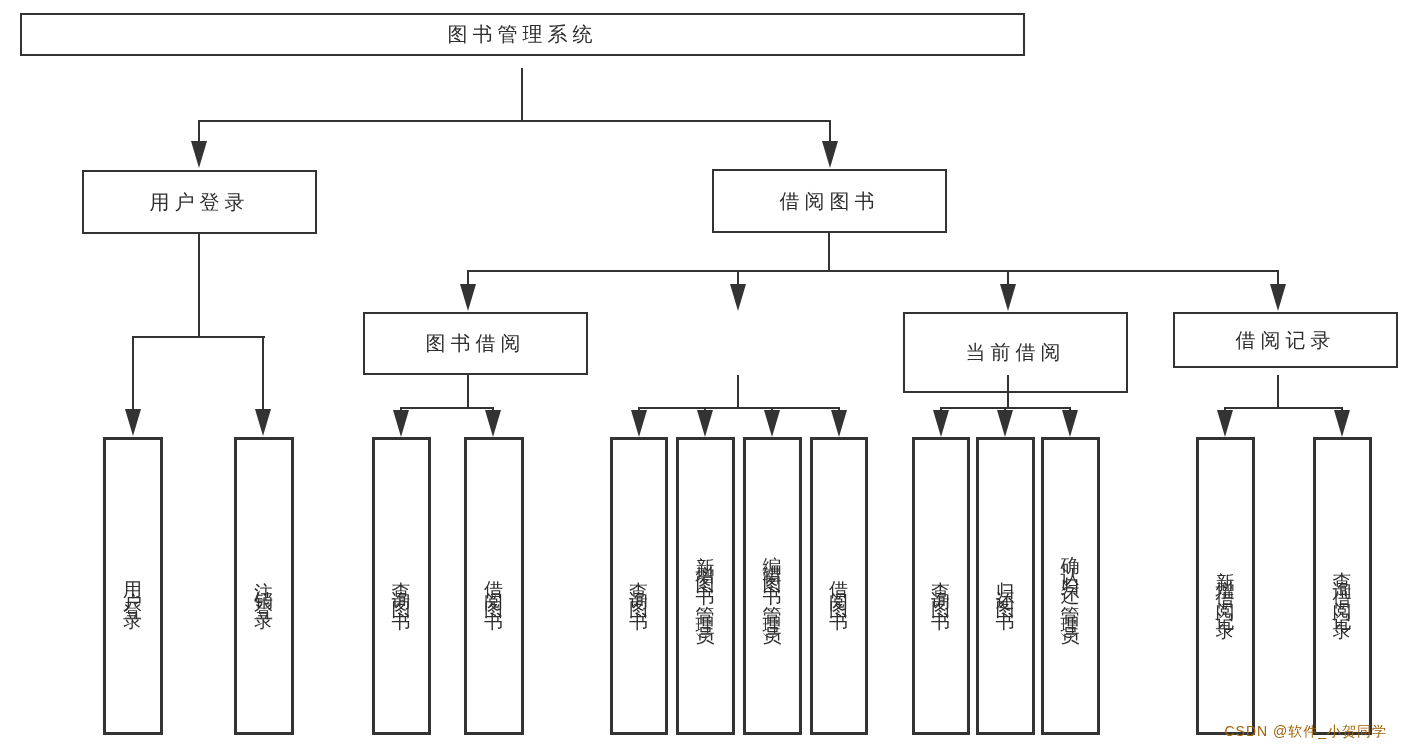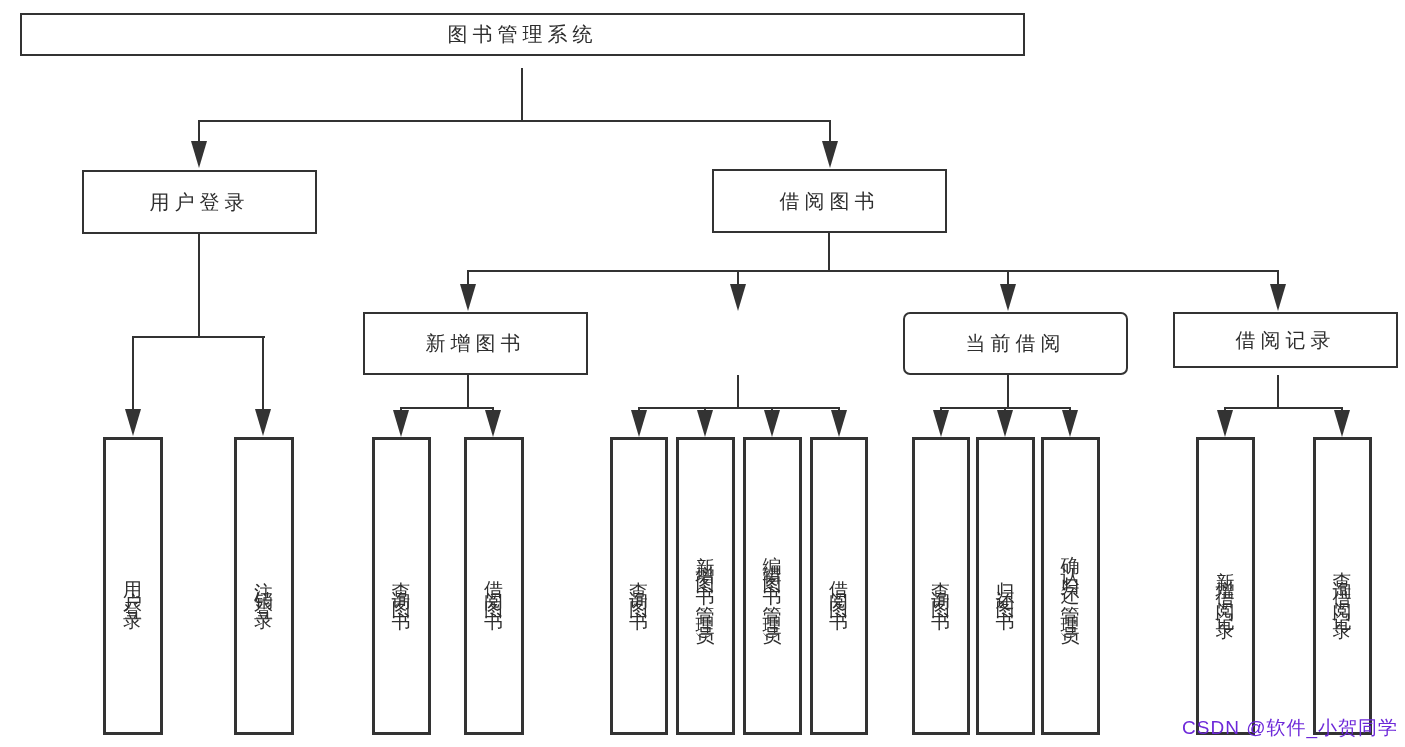--- a/index.html
+++ b/index.html
@@ -39,24 +39,24 @@
   }
   .arrow{
     position:absolute;
     width:0;height:0;
     border-left:8px solid transparent;
     border-right:8px solid transparent;
     border-top:27px solid #333;
   }
   .watermark{
     position:absolute;
-    right:7px;
+    right:18px;
     bottom:6px;
-    font-size:19px;
-    color:#6d28d9;
+    font-size:14px;
+    color:#a16207;
     letter-spacing:1px;
     white-space:nowrap;
     z-index:5;
   }
 </style>
 </head>
 <body>
 
 <div id="canvas">
 
@@ -66,25 +66,25 @@
 
   <div class="box" style="left:82px;top:170px;width:235px;height:64px;">
     <span class="h-label">用户登录</span>
   </div>
 
   <div class="box" style="left:712px;top:169px;width:235px;height:64px;">
     <span class="h-label">借阅图书</span>
   </div>
 
   <div class="box" style="left:363px;top:312px;width:225px;height:63px;">
-    <span class="h-label">新增图书</span>
+    <span class="h-label">图书借阅</span>
   </div>
 
 
-  <div class="box" style="left:903px;top:312px;width:225px;height:63px;border-radius:7px;">
+  <div class="box" style="left:903px;top:312px;width:225px;height:81px;">
     <span class="h-label">当前借阅</span>
   </div>
 
   <div class="box" style="left:1173px;top:312px;width:225px;height:56px;">
     <span class="h-label">借阅记录</span>
   </div>
 
   <div class="box v-box" style="left:103px;top:437px;width:60px;height:298px;">用户登录</div>
 
   <div class="box v-box" style="left:234px;top:437px;width:60px;height:298px;">注销登录</div>

